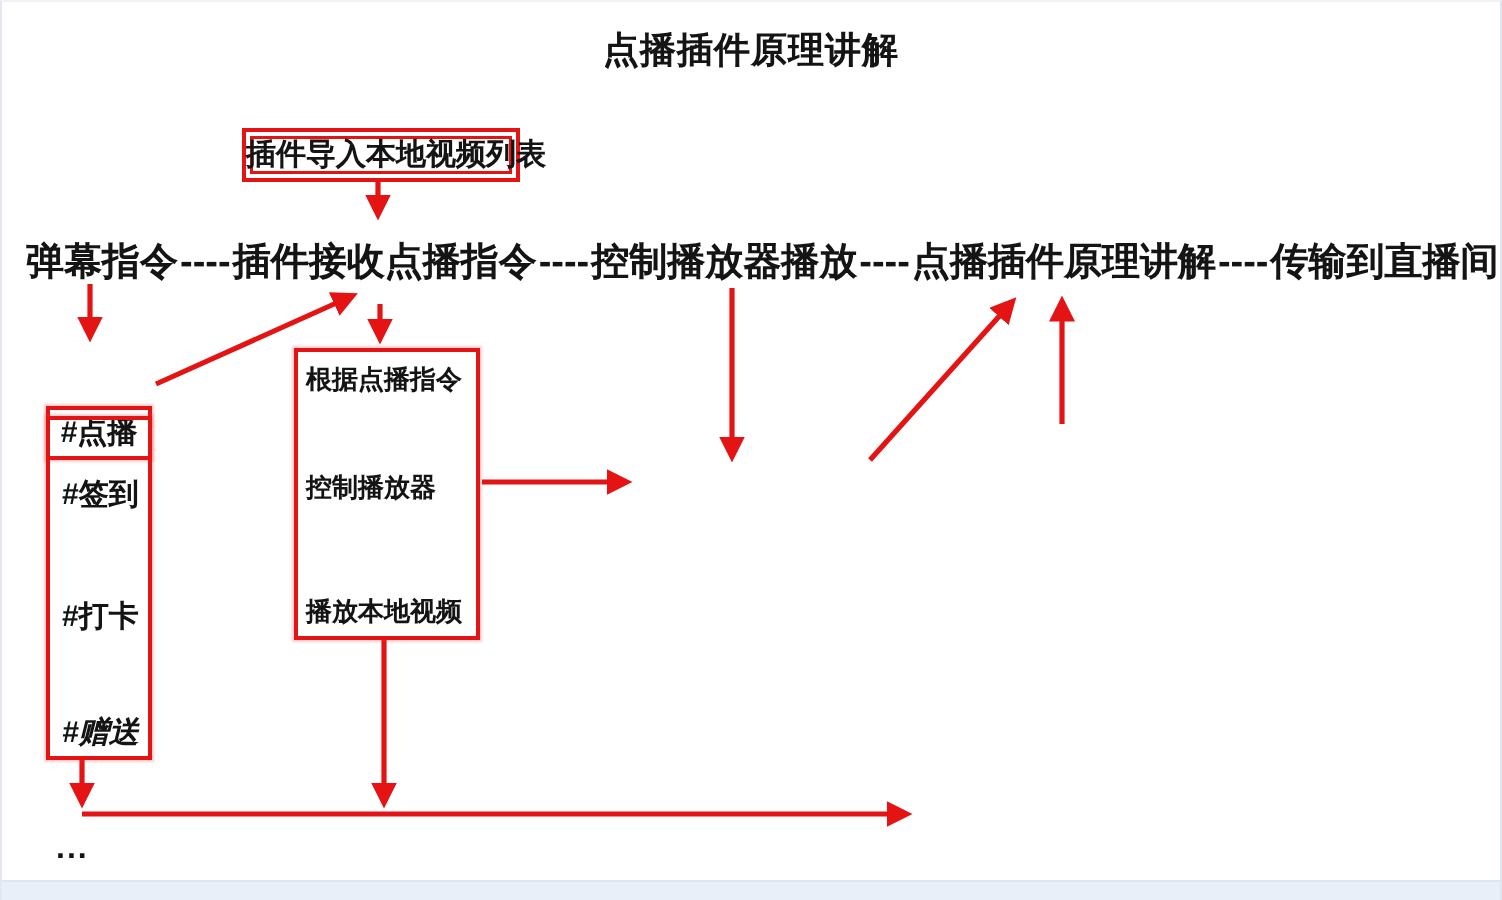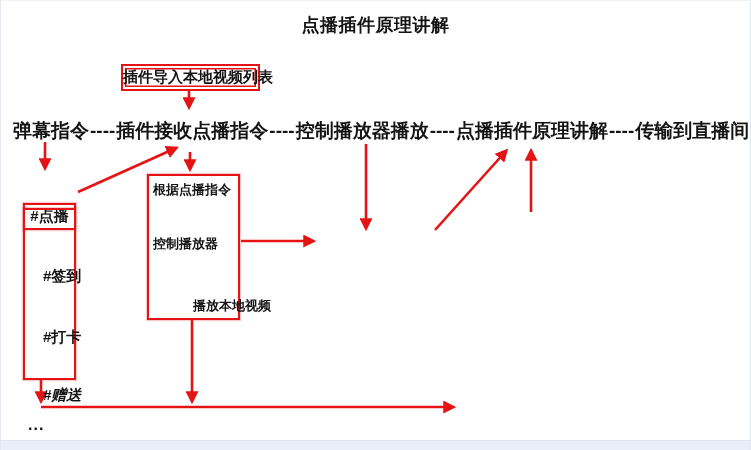--- a/index.html
+++ b/index.html
@@ -42,25 +42,25 @@
     display:flex;align-items:center;justify-content:flex-start;
     font-size:15px;white-space:nowrap;
     box-shadow:inset 0 0 0 2px #fff, inset 0 0 0 3.5px var(--red);
   }
   .dianbo-box{
     left:22px;top:174px;width:53px;height:27px;
     display:flex;align-items:center;justify-content:center;
     font-size:15px;white-space:nowrap;margin-top:28px;
   }
   .commands-box{left:22px;top:207px;width:53px;height:172px;font-size:15px;}
-  .commands-box span{position:absolute;left:18px;white-space:nowrap;margin-top:29px;}
+  .commands-box span{position:absolute;left:6px;white-space:nowrap;}
   .cmd-0{top:28px;} .cmd-1{top:89px;} .cmd-2{top:147px;font-style:italic;}
   .process-box{left:146px;top:173px;width:93px;height:146px;font-size:13px;text-decoration:underline;}
   .process-box span{position:absolute;left:4px;white-space:nowrap;}
-  .proc-0{top:5px;} .proc-1{top:59px;} .proc-2{top:121px;margin-left:40px;}
+  .proc-0{top:5px;} .proc-1{top:59px;} .proc-2{top:121px;}
   .player-text{
     position:absolute;left:322px;top:231px;
     font-size:16px;white-space:nowrap;
   }
   .obs-box{left:458px;top:213px;width:150px;height:220px;font-size:14px;}
   .obs-box span{position:absolute;left:7px;white-space:nowrap;}
   .obs-0{top:5px;} .obs-1{top:61px;} .obs-2{top:100px;}
   .obs-3{top:135px;} .obs-4{top:163px;} .obs-5{top:198px;}
   .bottom-ellipsis{
     position:absolute;left:27px;top:415px;font-size:16px;letter-spacing:1px;

